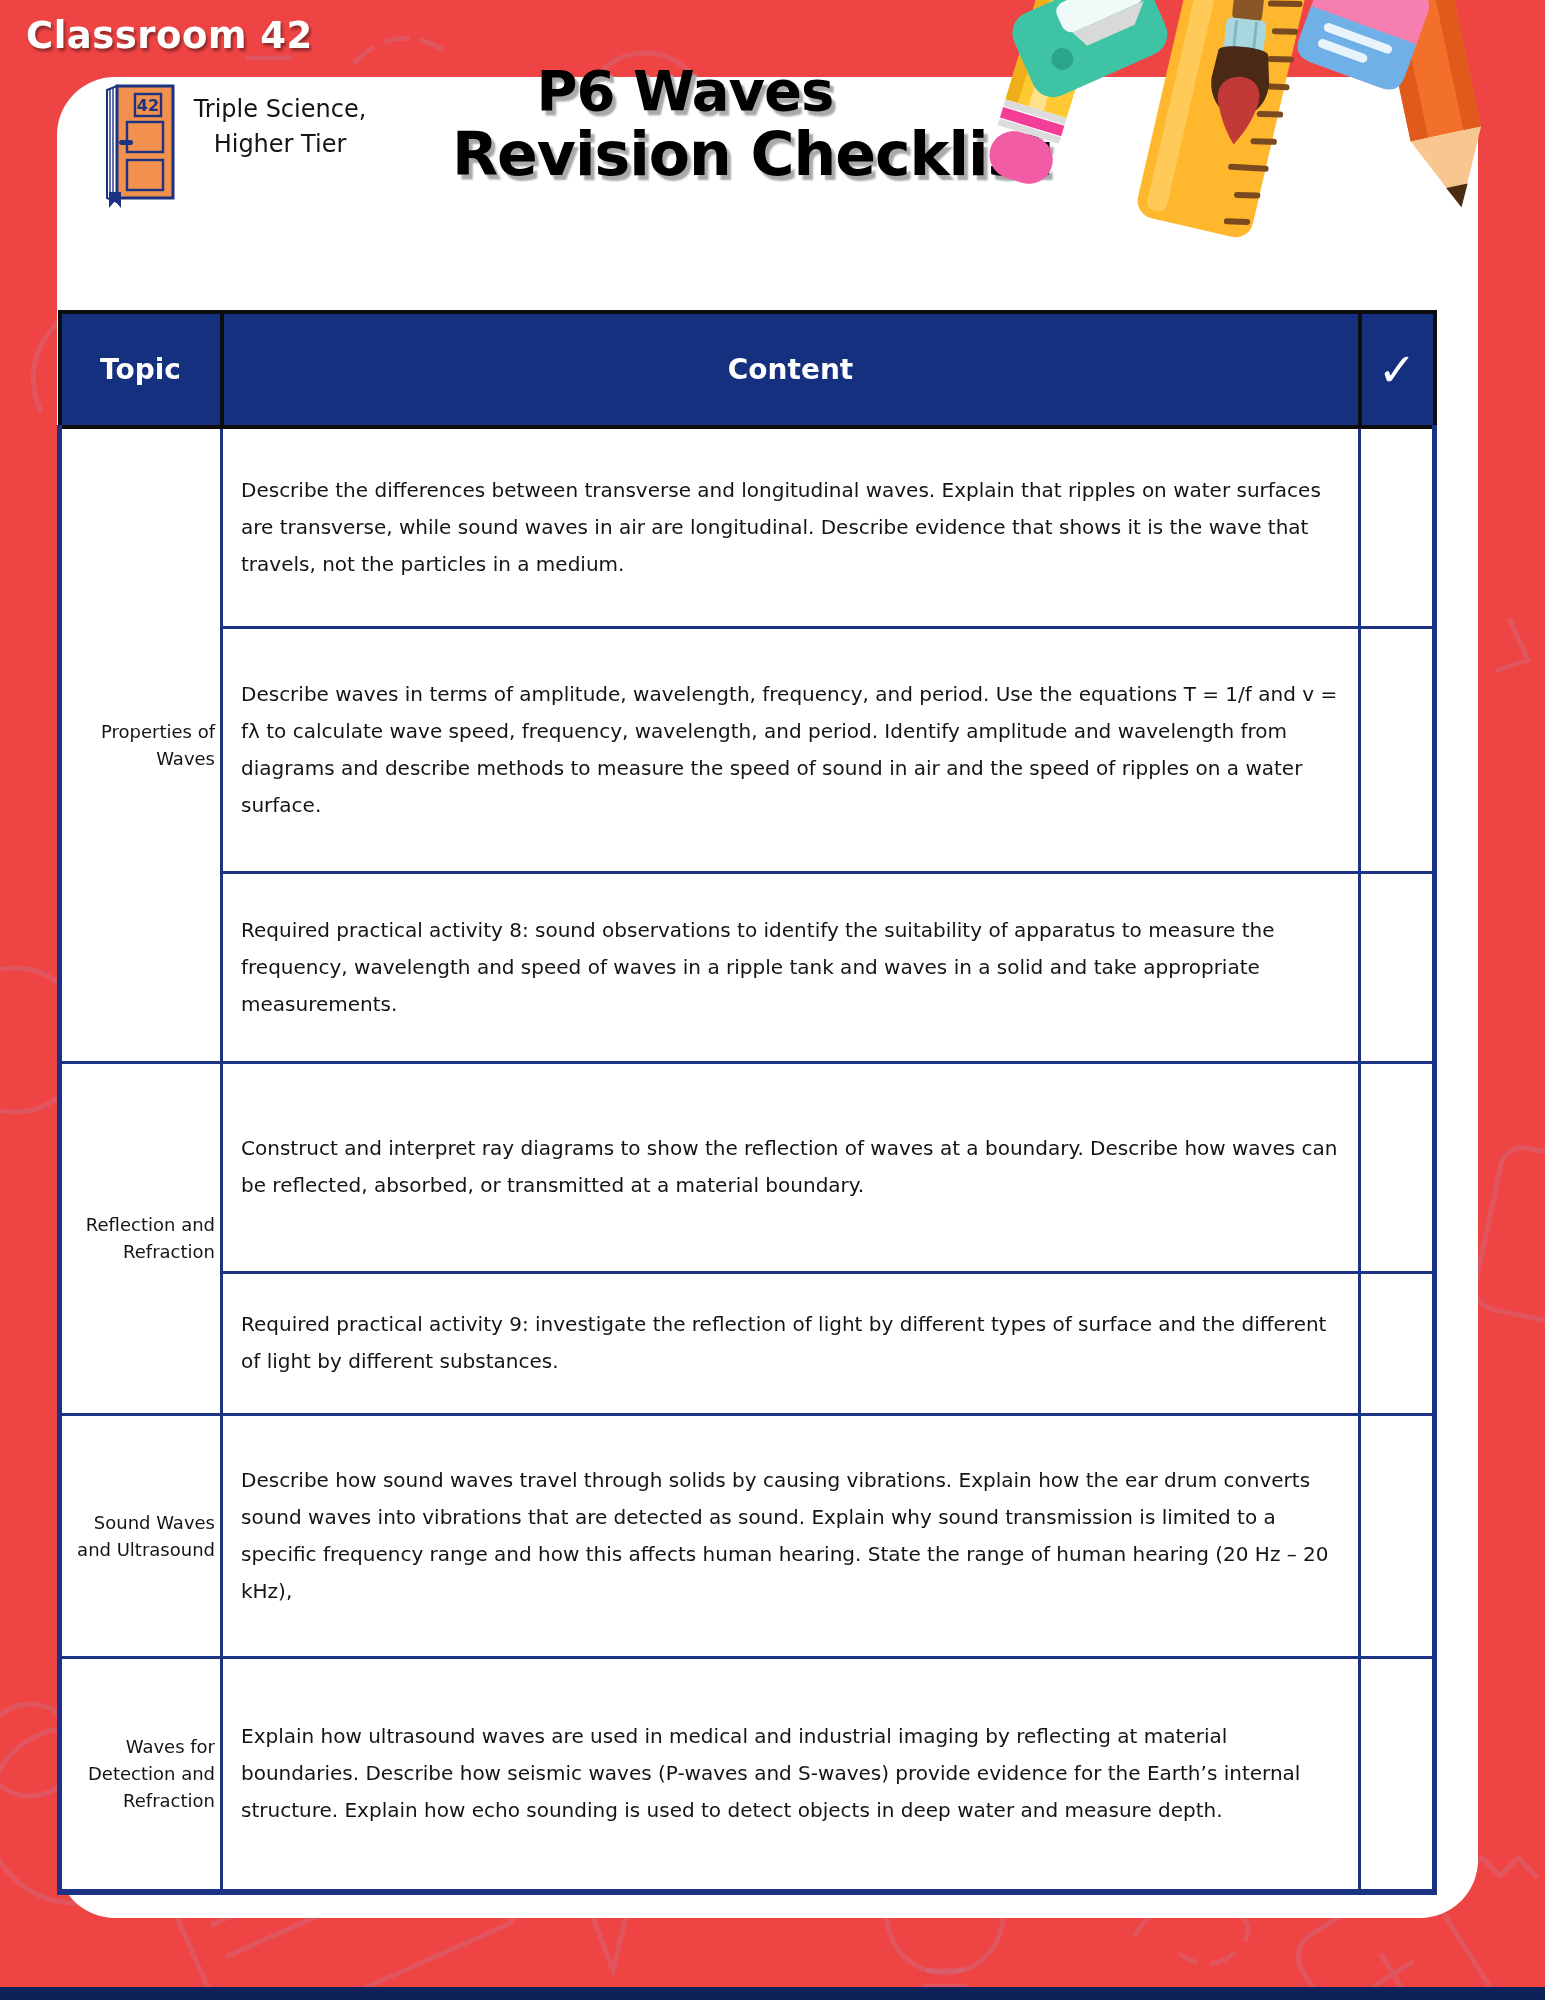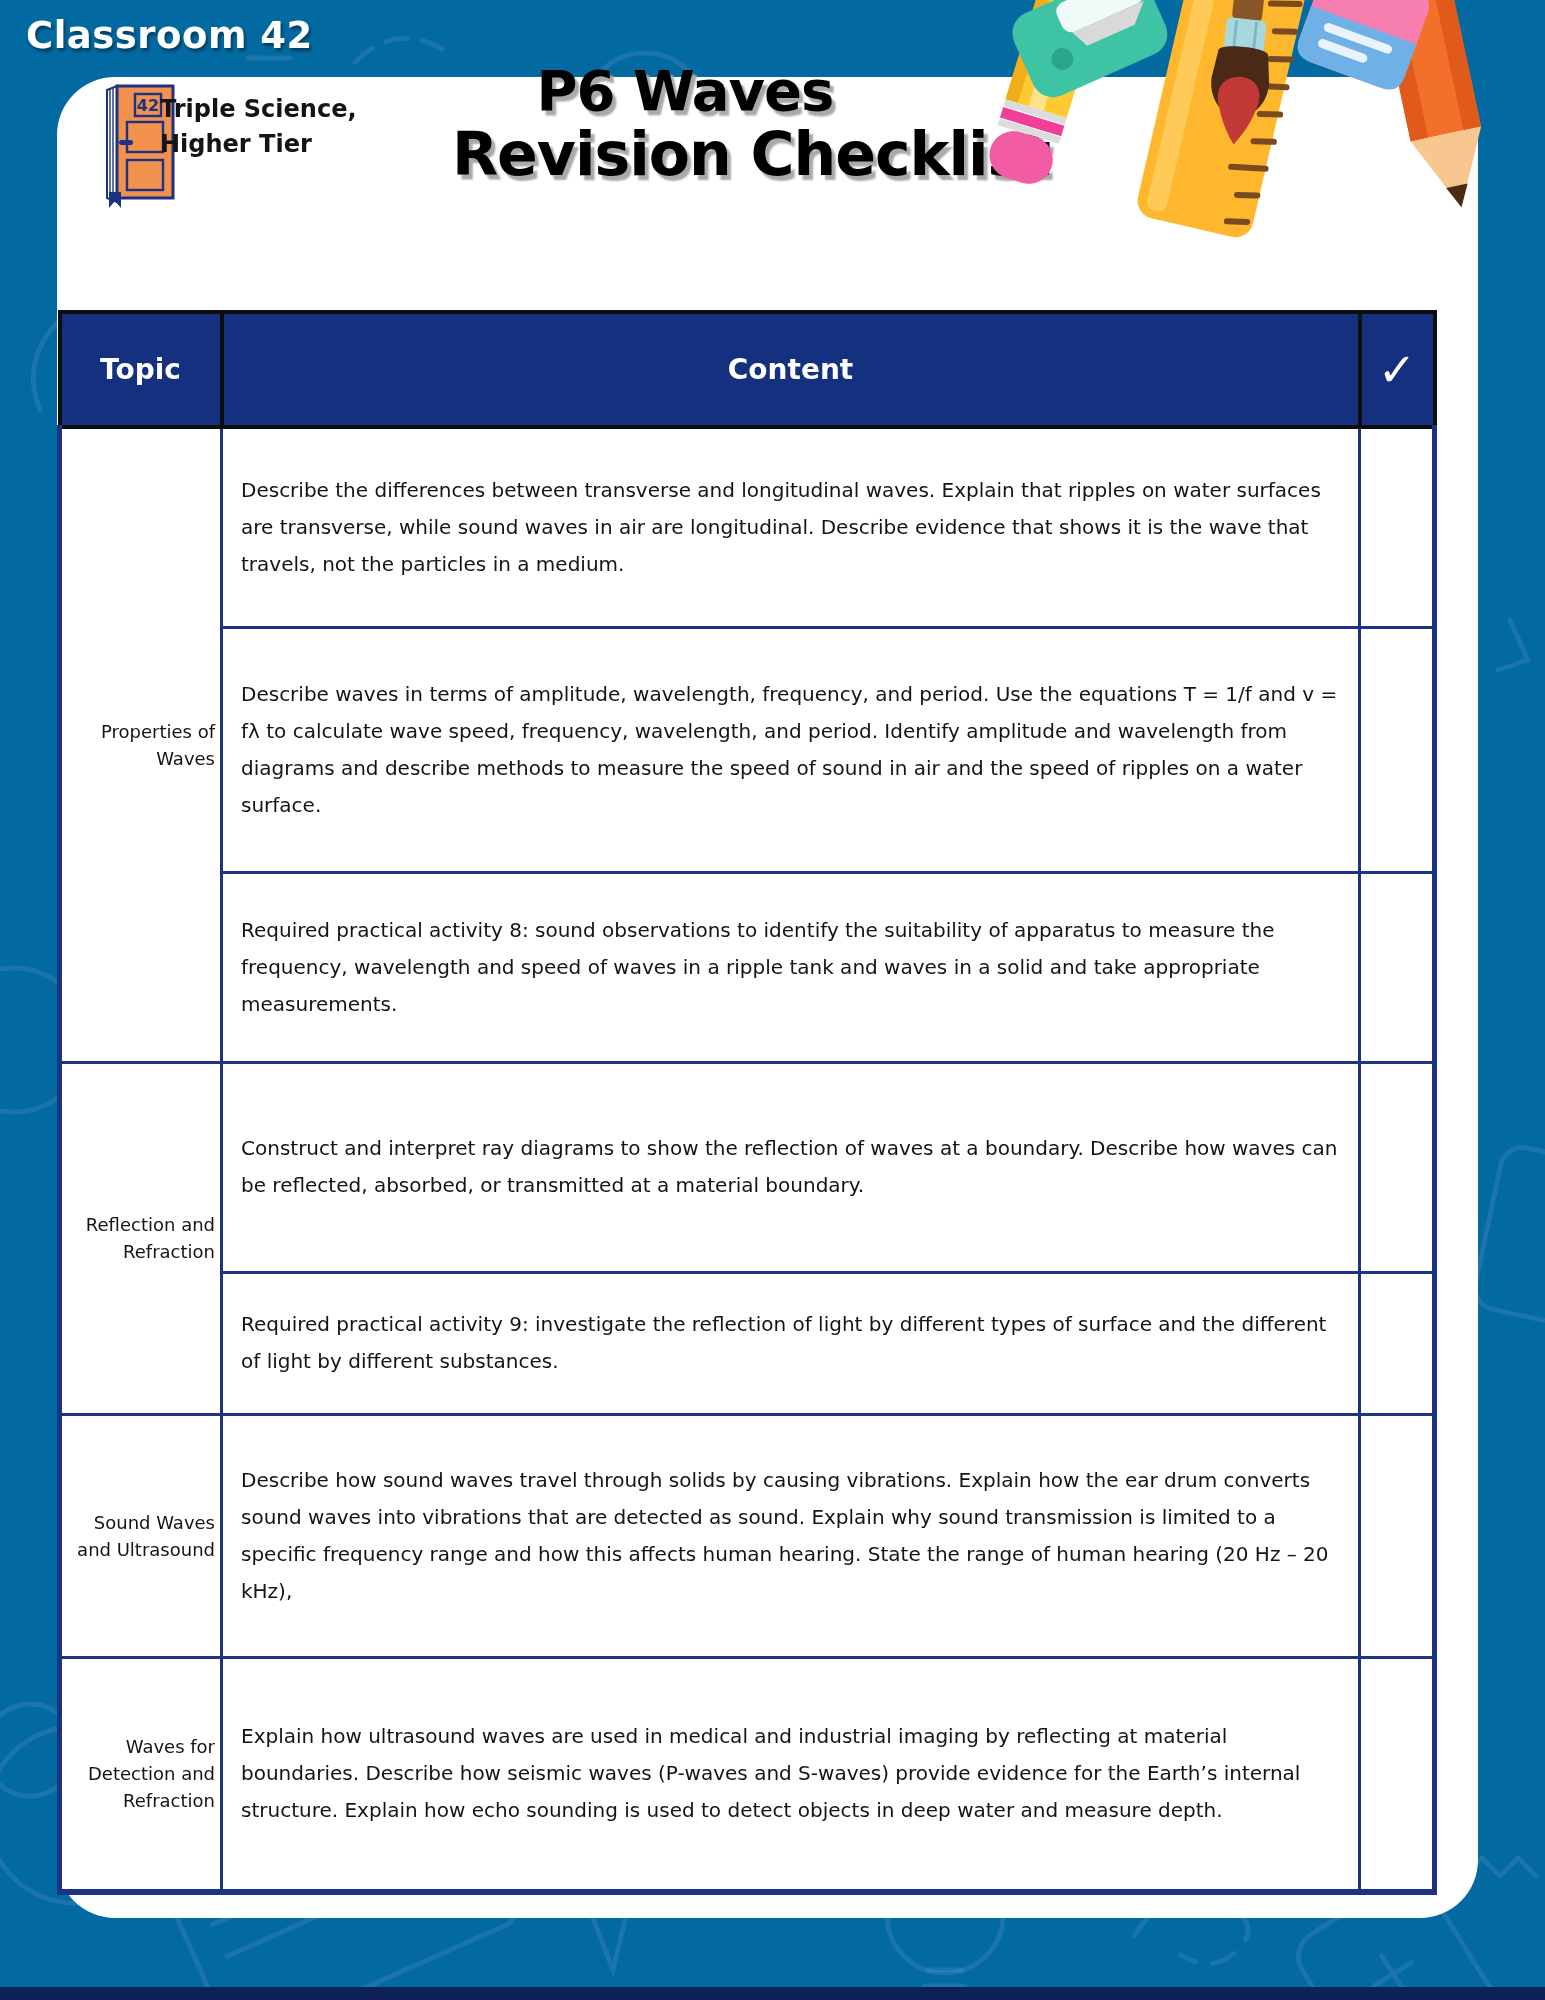--- a/index.html
+++ b/index.html
@@ -1,25 +1,25 @@
 <!DOCTYPE html>
 <html><head>
 <meta charset="utf-8">
 <style>
   html,body{margin:0;padding:0;background:#10224f;}
-  .page{position:relative;width:1545px;height:2000px;background:#0369a1;overflow:hidden;
+  .page{position:relative;width:1545px;height:2000px;background:#ef4444;overflow:hidden;
         font-family:"DejaVu Sans","Liberation Sans",sans-serif;}
   .bg-pattern{position:absolute;left:0;top:0;width:1545px;height:2000px;z-index:0;}
   .brand{position:absolute;left:26px;top:14px;z-index:3;color:#ffffff;font-size:37px;font-weight:800;
          letter-spacing:.5px;text-shadow:2px 3px 3px rgba(0,0,0,.4);}
   .card{position:absolute;left:57px;top:77px;width:1421px;height:1841px;background:#ffffff;
         border-radius:58px;z-index:1;}
   .logo{position:absolute;left:95px;top:80px;z-index:2;}
-  .subtitle{position:absolute;left:160px;top:92px;width:240px;z-index:2;
-            font-size:24px;font-weight:700;color:#141414;line-height:1.45;}
+  .subtitle{position:absolute;left:160px;top:92px;width:240px;z-index:2;text-align:center;
+            font-size:24px;font-weight:400;color:#141414;line-height:1.45;}
   .title-block{position:absolute;left:320px;top:62px;width:730px;z-index:2;text-align:center;
                color:#000;font-weight:800;}
   .title-line1{font-size:56px;line-height:1.02;letter-spacing:-1px;text-shadow:4px 5px 2px #a9a9a9;}
   .title-line2{font-size:60px;line-height:1.18;letter-spacing:-1px;text-shadow:4px 5px 2px #a9a9a9;text-align:right;}
   table.checklist{position:absolute;left:57px;top:310px;width:1375px;z-index:2;
                   border-collapse:collapse;table-layout:fixed;background:#fff;color:#141414;}
   .col-topic{width:162px;}.col-content{width:1138px;}.col-check{width:75px;}
   .checklist th{background:#14307e;color:#fff;border:4px solid #0d0d0d;font-size:28px;font-weight:700;}
   .checklist thead tr{height:115px;}
   .checklist td{border:3px solid #1c3282;vertical-align:middle;}

